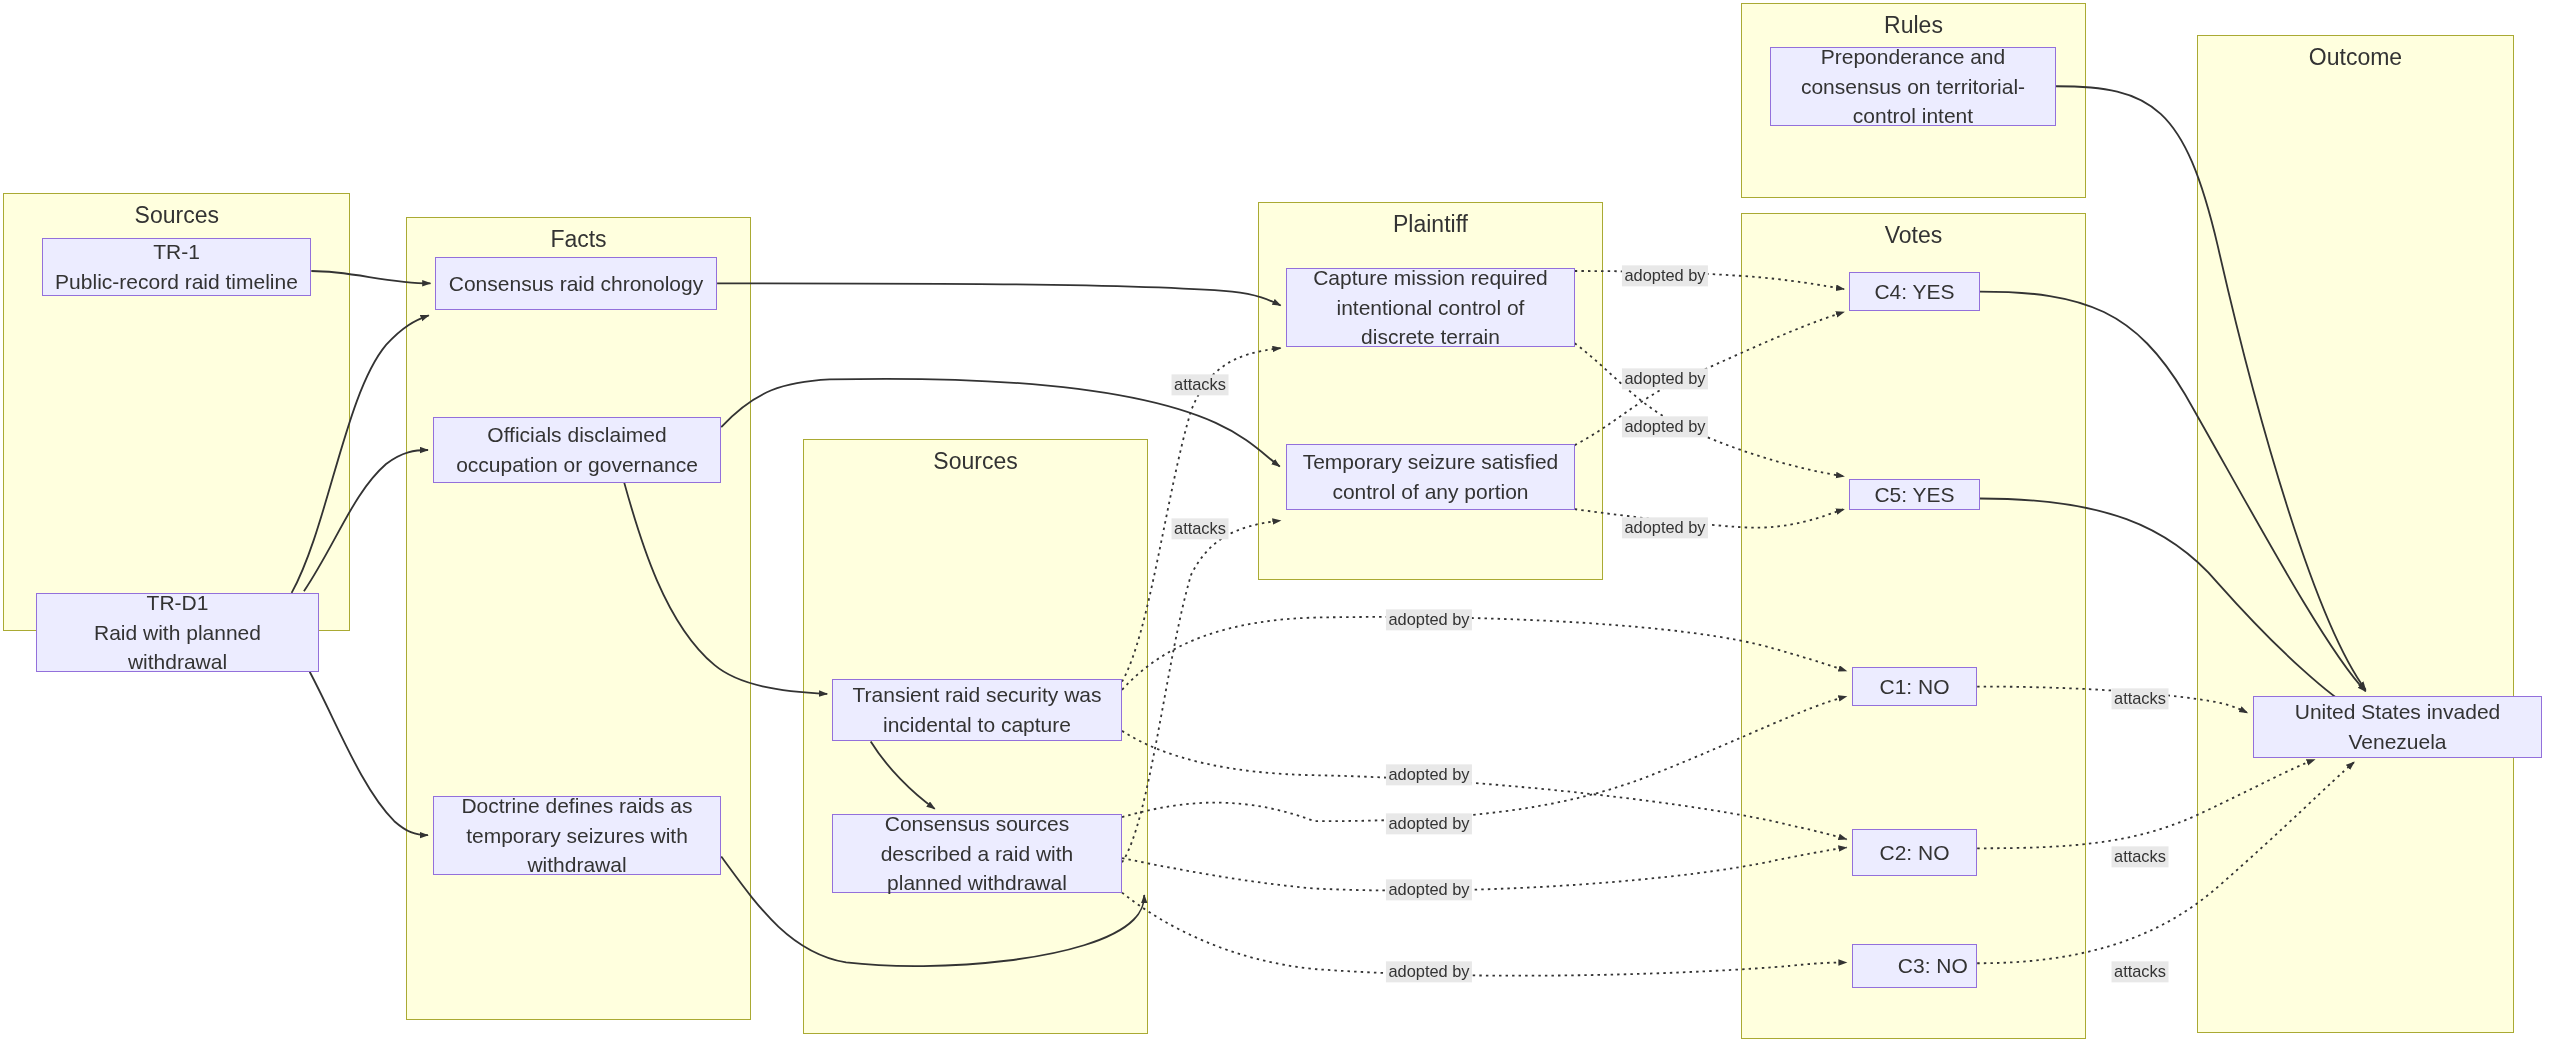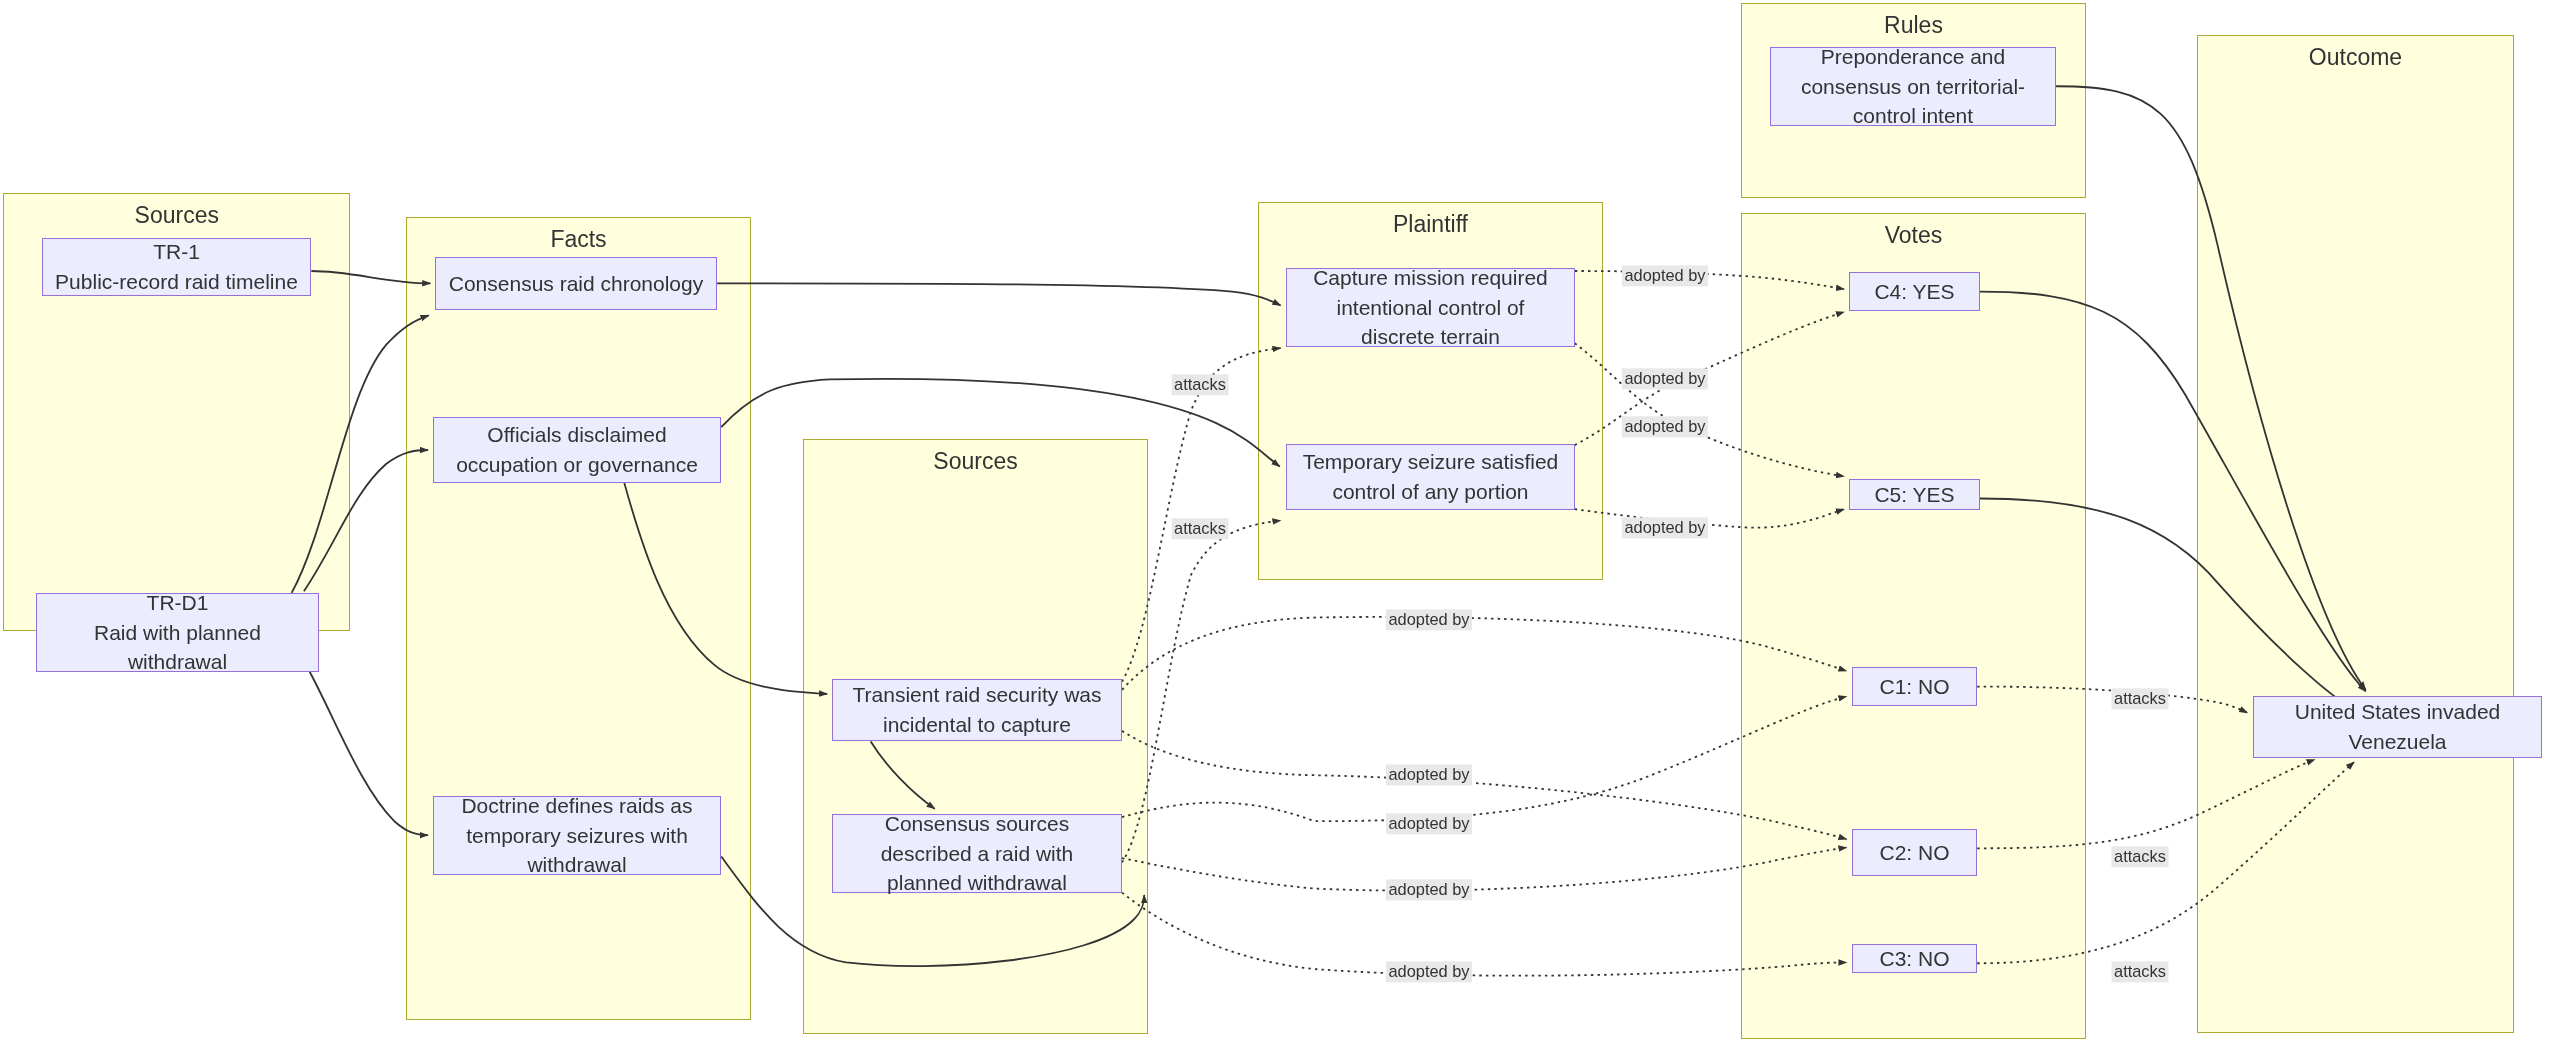--- a/index.html
+++ b/index.html
@@ -125,21 +125,21 @@
       </div>
       <div class="node" style="left: 1849px; top: 479px; width: 131px; height: 31px;">
         <span>C5: YES</span>
       </div>
       <div class="node" style="left: 1852px; top: 667px; width: 125px; height: 39px;">
         <span>C1: NO</span>
       </div>
       <div class="node" style="left: 1852px; top: 829px; width: 125px; height: 47px;">
         <span>C2: NO</span>
       </div>
-      <div class="node" style="left: 1852px; top: 944px; width: 125px; height: 29px;">
+      <div class="node" style="left: 1852px; top: 944px; width: 125px; height: 44px; justify-content: flex-end;">
         <span>C3: NO</span>
       </div>
       <div class="node" style="left: 2253px; top: 696px; width: 289px; height: 62px;">
         <span>United States invaded<br>Venezuela</span>
       </div>
     </div>
 
   <div id="edge-labels">
       <div class="edge-label" style="left: 1200px; top: 385px;">attacks</div>
       <div class="edge-label" style="left: 1200px; top: 529px;">attacks</div>

